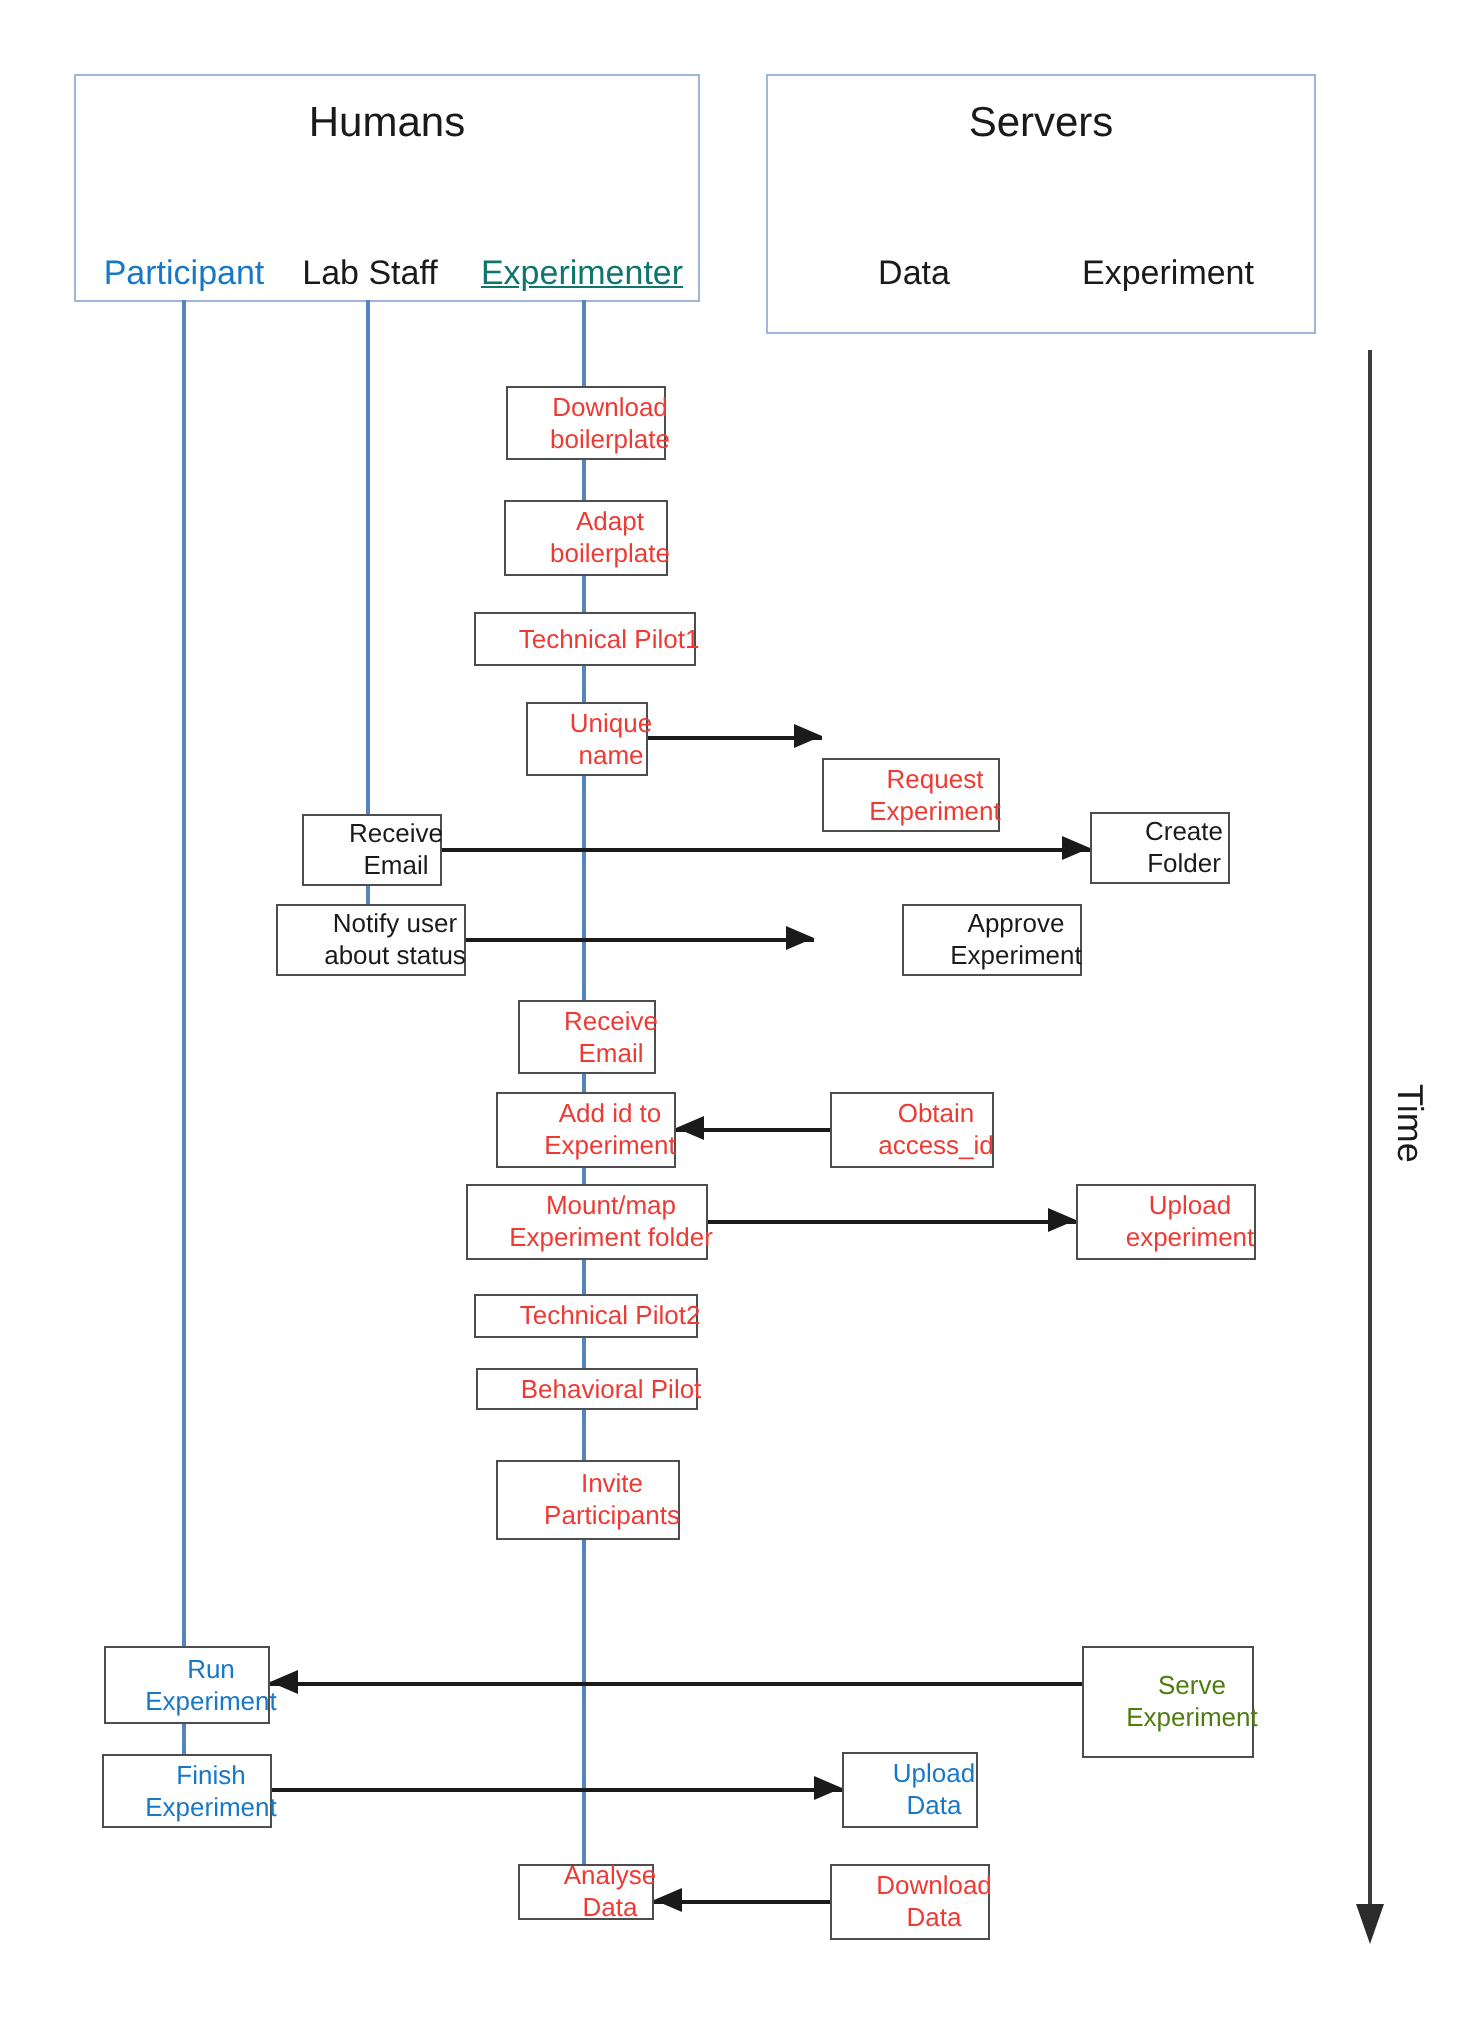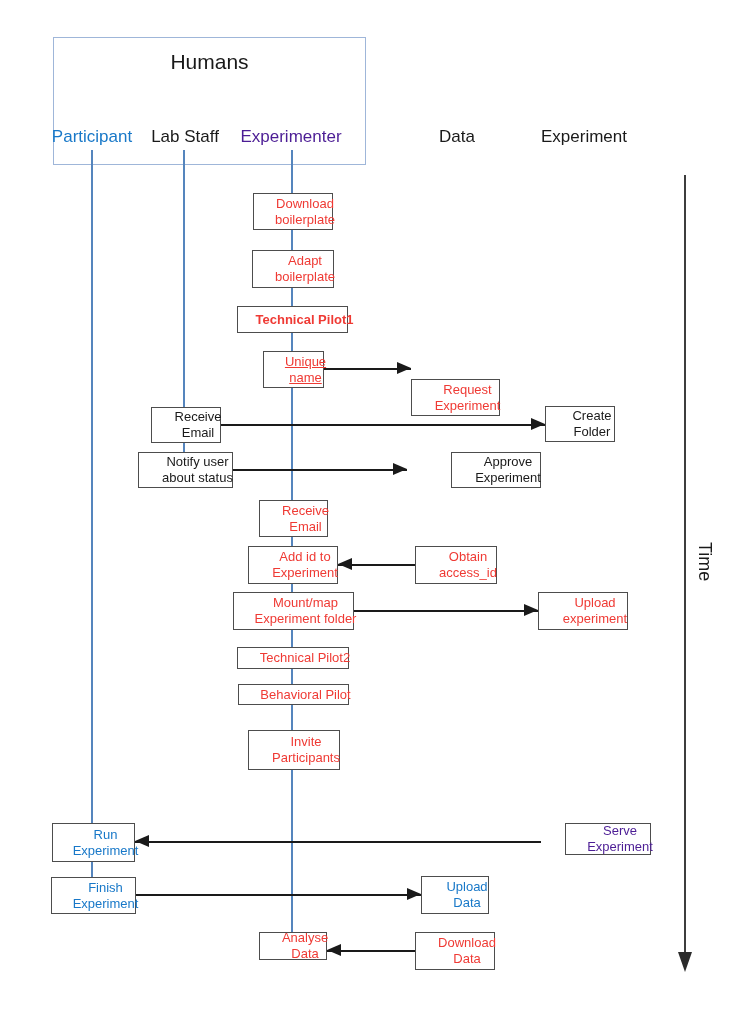--- a/index.html
+++ b/index.html
@@ -38,48 +38,51 @@
   }
   .time-label{
     position:absolute;writing-mode:vertical-rl;font-size:18px;color:#1a1a1a;z-index:2;
   }
 </style>
 </head>
 <body>
 
 <div id="canvas">
 
-  <div class="group-box" style="left:37px;top:37px;width:313px;height:128px;margin-left:16px;">
+  <div class="group-box" style="left:37px;top:37px;width:313px;height:114px;">
     <div class="group-title">Humans</div>
   </div>
 
+  <div class="group-box" style="left:383px;top:37px;width:275px;height:130px;">
+    <div class="group-title">Servers</div>
+  </div>
 
   <div class="time-line" style="left:684px;top:175px;height:780px;"></div>
   <div class="time-head" style="left:678px;top:952px;"></div>
   <span class="time-label" style="left:694px;top:542px;">Time</span>
 <span class="lane-label" style="left: 92px; top: 127px; color: rgb(24, 120, 200);">Participant</span>
     <span class="lane-label" style="left: 185px; top: 127px; color: rgb(26, 26, 26);">Lab Staff</span>
-    <span class="lane-label" style="left: 291px; top: 127px; color: #4c1d95;">Experimenter</span>
+    <span class="lane-label" style="left: 291px; top: 127px; color: #0f766e; text-decoration: underline;">Experimenter</span>
     <span class="lane-label" style="left: 457px; top: 127px; color: rgb(26, 26, 26);">Data</span>
     <span class="lane-label" style="left: 584px; top: 127px; color: rgb(26, 26, 26);">Experiment</span>
     <div class="lifeline" style="left: 91.25px; top: 150px; height: 746px;"></div>
     <div class="lifeline" style="left: 183.25px; top: 150px; height: 320px;"></div>
     <div class="lifeline" style="left: 291.25px; top: 150px; height: 800px;"></div>
     <div class="node" style="left: 253px; top: 193px; width: 80px; height: 37px; color: rgb(239, 58, 52);">
       <span>Download</span>
       <span>boilerplate</span>
     </div>
     <div class="node" style="left: 252px; top: 250px; width: 82px; height: 38px; color: rgb(239, 58, 52);">
       <span>Adapt</span>
       <span>boilerplate</span>
     </div>
-    <div class="node" style="left: 237px; top: 306px; width: 111px; height: 27px; color: rgb(239, 58, 52); font-weight: bold;">
+    <div class="node" style="left: 237px; top: 306px; width: 111px; height: 27px; color: rgb(239, 58, 52);">
       <span>Technical Pilot1</span>
     </div>
-    <div class="node" style="left: 263px; top: 351px; width: 61px; height: 37px; color: rgb(239, 58, 52); text-decoration: underline;">
+    <div class="node" style="left: 263px; top: 351px; width: 61px; height: 37px; color: rgb(239, 58, 52);">
       <span>Unique</span>
       <span>name</span>
     </div>
     <div class="node" style="left: 411px; top: 351px; width: 89px; height: 37px; color: rgb(239, 58, 52); margin-top: 28px;">
       <span>Request</span>
       <span>Experiment</span>
     </div>
     <div class="node" style="left: 151px; top: 407px; width: 70px; height: 36px; color: rgb(26, 26, 26);">
       <span>Receive</span>
       <span>Email</span>
@@ -127,21 +130,21 @@
       <span>Participants</span>
     </div>
     <div class="node" style="left: 52px; top: 823px; width: 83px; height: 39px; color: rgb(24, 120, 200);">
       <span>Run</span>
       <span>Experiment</span>
     </div>
     <div class="node" style="left: 51px; top: 877px; width: 85px; height: 37px; color: rgb(24, 120, 200);">
       <span>Finish</span>
       <span>Experiment</span>
     </div>
-    <div class="node" style="left: 541px; top: 823px; width: 86px; height: 32px; color: #4c1d95; margin-left: 24px;">
+    <div class="node" style="left: 541px; top: 823px; width: 86px; height: 56px; color: #4d7c0f;">
       <span>Serve</span>
       <span>Experiment</span>
     </div>
     <div class="node" style="left: 421px; top: 876px; width: 68px; height: 38px; color: rgb(24, 120, 200);">
       <span>Upload</span>
       <span>Data</span>
     </div>
     <div class="node" style="left: 415px; top: 932px; width: 80px; height: 38px; color: rgb(239, 58, 52);">
       <span>Download</span>
       <span>Data</span>

